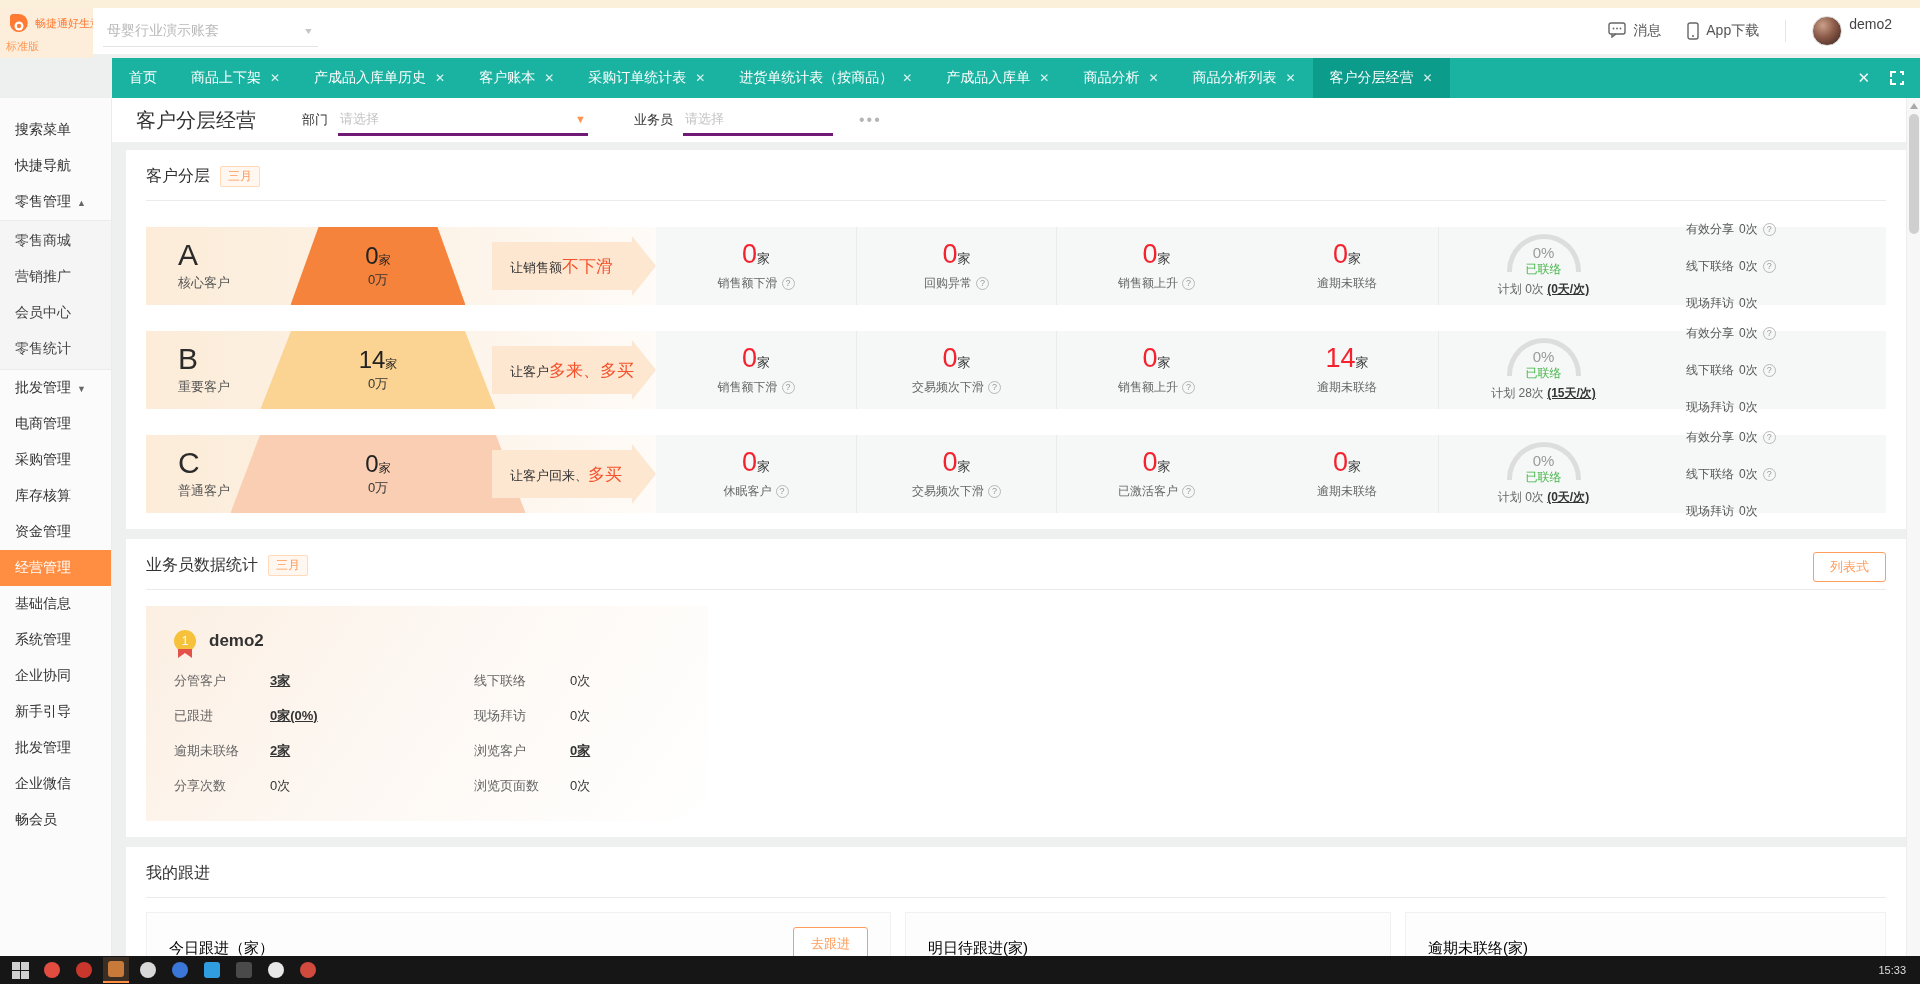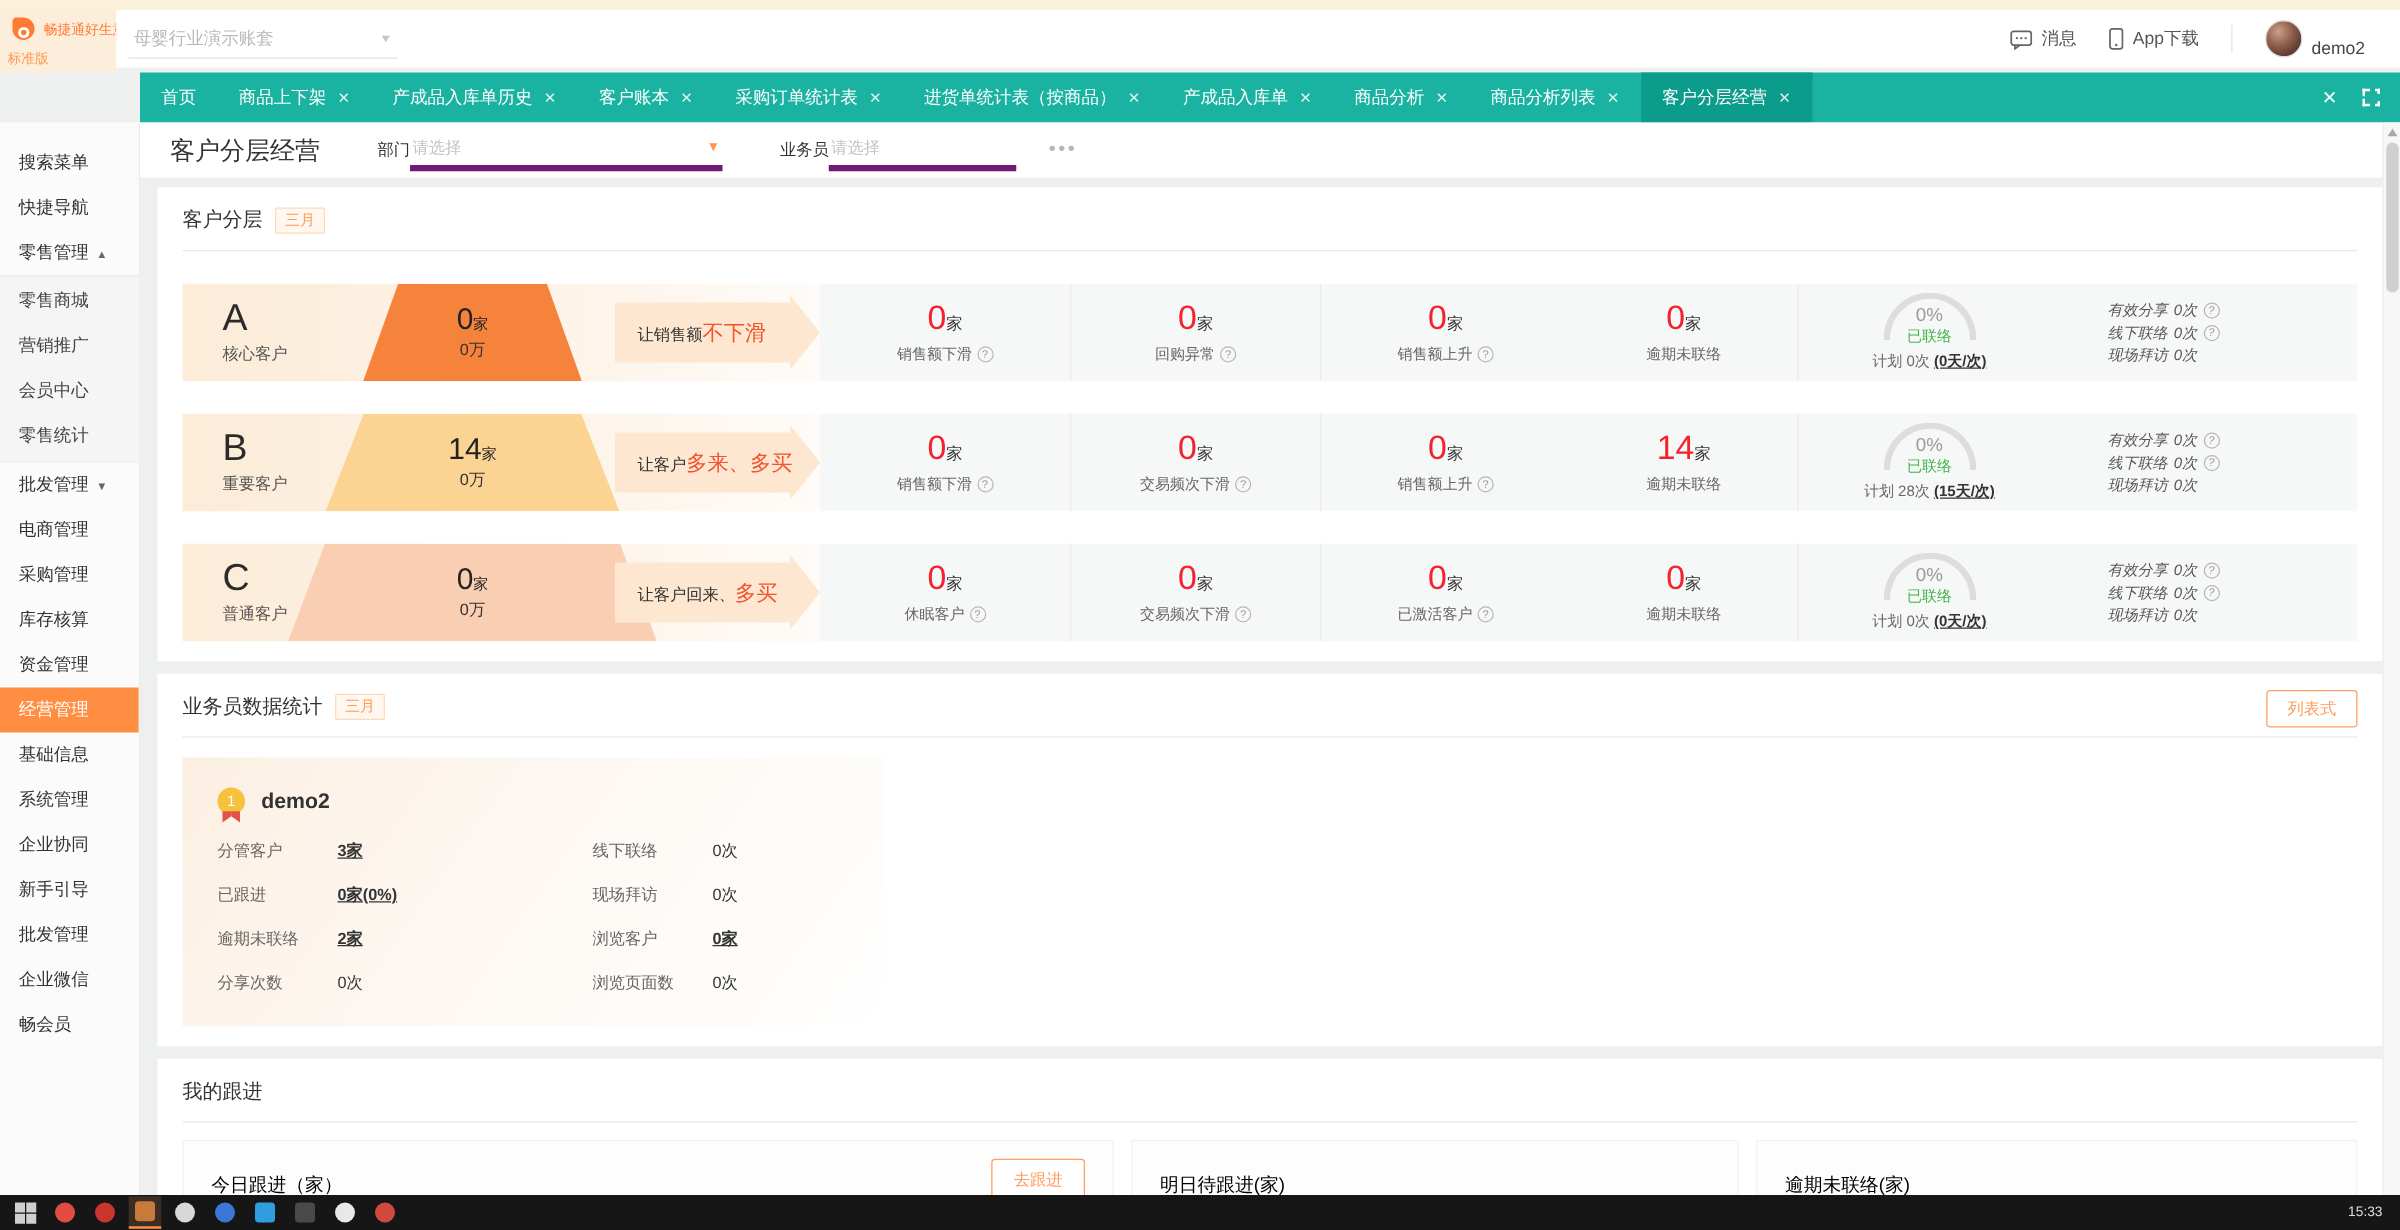--- a/index.html
+++ b/index.html
@@ -15,21 +15,21 @@
   .logo-mark { width:26px; height:26px; flex:none; }
   .logo-title { font-size:11px; color:#ff7a33; margin:4px 0 0 3px; white-space:nowrap; }
   .logo-edition { font-size:11px; color:#ff9a57; margin-top:1px; }
 
   
   .header { position:absolute; top:8px; left:93px; right:0; height:46px; background:#fff; display:flex; align-items:center; }
   .account-select { display:flex; align-items:center; gap:8px; margin-left:10px; width:215px; border-bottom:1px solid #e3e3e3; padding:6px 4px; cursor:pointer; }
   .account-select .val { font-size:14px; color:#b9b9b9; flex:1; white-space:nowrap; }
   .chev { font-size:11px; color:#c5c5c5; transform:scaleY(.8); }
   .header-right { margin-left:auto; display:flex; align-items:center; gap:26px; padding-right:28px; }
-  .hr-item { display:flex; align-items:flex-end; gap:7px; font-size:14px; color:#555; cursor:pointer; }
+  .hr-item { display:flex; align-items:flex-start; gap:7px; font-size:14px; color:#555; cursor:pointer; }
   .hr-sep { width:1px; height:22px; background:#e5e5e5; }
   .avatar { width:30px; height:30px; border-radius:50%; background:radial-gradient(circle at 35% 30%,#caa08a 0%,#8a5a48 45%,#5d3a30 75%,#3c2721 100%); border:1px solid #ddd; }
   .username { font-size:14px; color:#444; }
 
   
   .tabbar { position:absolute; top:58px; left:112px; right:0; height:40px; background:#1ab3a1; display:flex; align-items:stretch; color:#fff; }
   .tab { display:flex; align-items:center; gap:9px; padding:0 17px; font-size:14px; white-space:nowrap; cursor:pointer; }
   .tab.active { background:#0c9c8b; }
   .tab-close { font-size:12px; opacity:.85; cursor:pointer; }
   .tabbar-right { margin-left:auto; display:flex; align-items:center; gap:20px; padding-right:16px; }
@@ -48,21 +48,21 @@
   .side-sub { background:#f5f5f5; border-top:1px solid #ececec; border-bottom:1px solid #ececec; padding:2px 0; }
   .side-sub .side-item { color:#444; }
   .side-item.active { background:#ff8e42; color:#fff; }
 
   
   .content { position:absolute; top:98px; left:112px; right:0; bottom:0; background:#eef0ef; overflow:hidden; }
 
   .page-head { height:44px; background:#fff; display:flex; align-items:center; padding:0 24px; }
   .page-title { font-size:20px; color:#333; }
   .filter-label { font-size:13px; color:#333; margin-left:46px; }
-  .filter-select { display:flex; align-items:center; border-bottom:5px solid #701a75; width:250px; padding:5px 2px; cursor:pointer; }
+  .filter-select { display:flex; align-items:center; border-bottom:3px solid #701a75; width:250px; padding:5px 2px; margin-left:10px; cursor:pointer; }
   .filter-select .ph { color:#c3c3c3; font-size:13px; flex:1; }
   .chev-orange { color:#ff9450; font-size:11px; }
   .filter-input { width:150px; }
   .more-ico { margin-left:26px; color:#b5b5b5; font-size:16px; letter-spacing:2px; cursor:pointer; }
 
   .card { background:#fff; margin:8px 14px 10px 14px; padding:16px 20px; position:relative; }
   .card-head { display:flex; align-items:center; font-size:16px; color:#333; }
   .badge-month { margin-left:10px; font-size:12px; color:#ff9a57; background:#fff7f0; border:1px solid #ffd9b8; padding:1px 7px; border-radius:2px; }
   .card-hr { border:none; border-top:1px solid #eaeaea; margin-top:13px; }
 
@@ -94,21 +94,21 @@
   .stat-num .u { font-size:13px; color:#333; }
   .stat-label { font-size:12px; color:#666; margin-top:7px; display:flex; align-items:center; gap:4px; }
   .help-icon { width:13px; height:13px; border:1px solid #b8b8b8; border-radius:50%; color:#999; font-size:9px; line-height:11px; text-align:center; flex:none; cursor:pointer; }
   .overdue-cell { width:182px; flex:none; display:flex; flex-direction:column; align-items:center; justify-content:center; }
   .gauge-cell { width:210px; flex:none; border-left:1px solid #ebebeb; display:flex; flex-direction:column; align-items:center; justify-content:center; }
   .gauge-arc { width:74px; height:38px; border:5px solid #ddd; border-bottom:none; border-radius:74px 74px 0 0; text-align:center; }
   .gauge-pct { font-size:15px; color:#9a9a9a; margin-top:6px; line-height:1; }
   .gauge-status { font-size:12px; color:#44b549; margin-top:1px; }
   .gauge-plan { font-size:12px; color:#666; margin-top:9px; white-space:nowrap; }
   .gauge-plan .lnk2 { color:#333; font-weight:bold; text-decoration:underline; cursor:pointer; }
-  .contacts-cell { flex:1; display:flex; flex-direction:column; justify-content:center; gap:1px; padding-left:38px;font-style:italic; }
+  .contacts-cell { flex:1; display:flex; flex-direction:column; justify-content:center; gap:20px; padding-left:38px; }
   .contact-line { display:flex; align-items:center; gap:5px; font-size:12px; color:#555; }
 
   
   .list-btn { position:absolute; right:20px; top:13px; border:1px solid #ff9d5c; color:#ff9d5c; font-size:13px; padding:5px 16px; border-radius:3px; background:#fff; cursor:pointer; }
   .sales-card { width:562px; margin-top:16px; padding:24px 28px 26px; background:linear-gradient(125deg,#fcefe2 0%,#fdf7f1 40%,#ffffff 100%); }
   .sales-name-row { display:flex; align-items:center; }
   .medal { width:22px; height:22px; background:#f6c23c; border-radius:50%; color:#fff; font-size:12px; line-height:22px; text-align:center; position:relative; flex:none; }
   .medal:after { content:""; position:absolute; left:4px; top:19px; border-left:7px solid #e4534a; border-right:7px solid #e4534a; border-bottom:5px solid transparent; height:4px; }
   .sales-name { font-size:17px; color:#333; font-weight:bold; margin-left:13px; }
   .sales-grid { margin-top:20px; display:grid; grid-template-columns:300px 1fr; row-gap:17px; }

